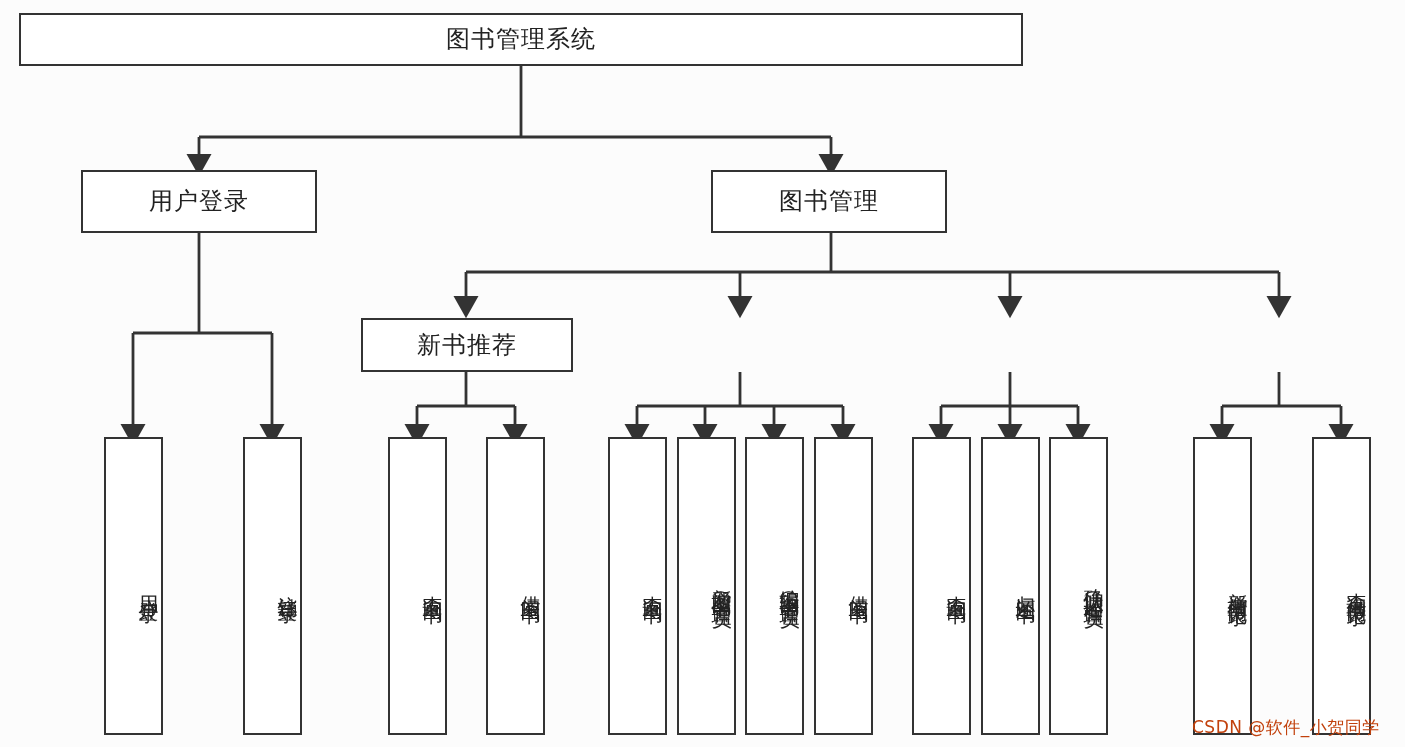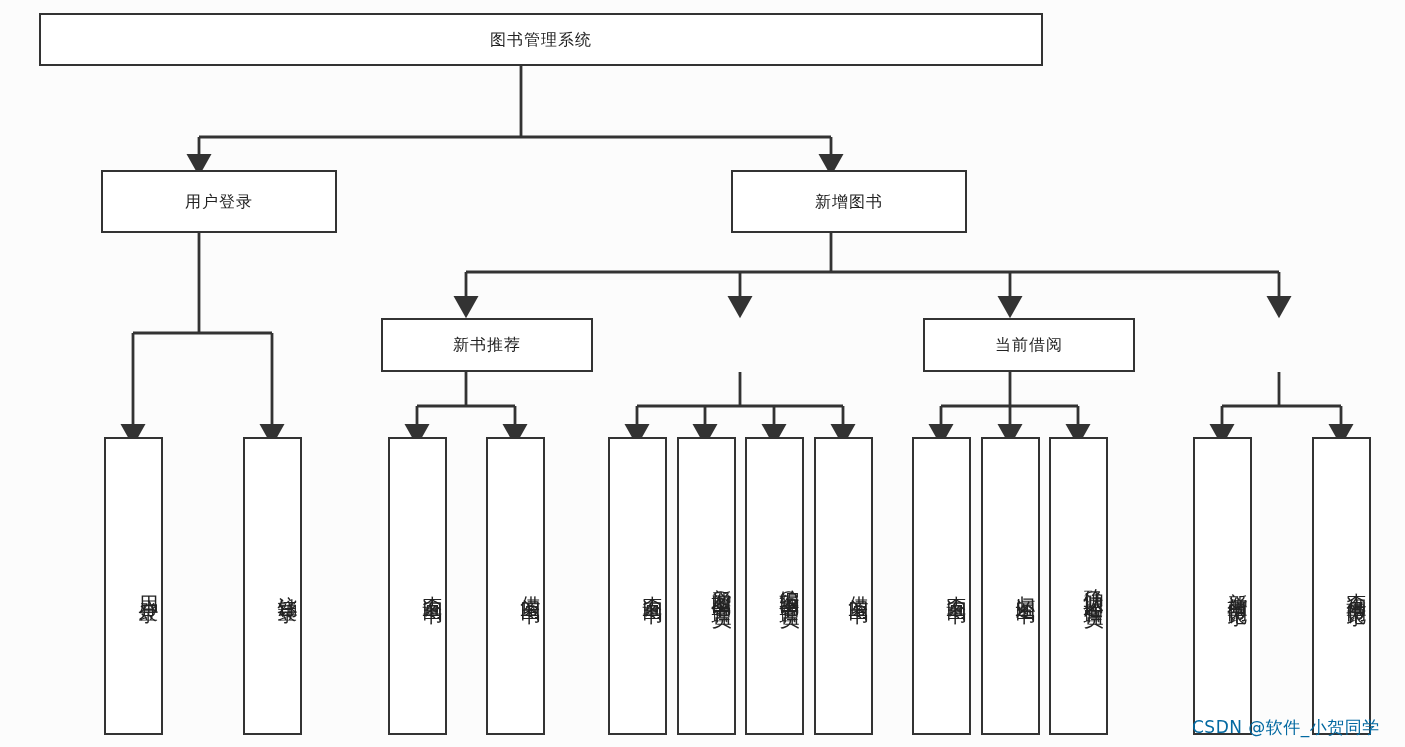--- a/index.html
+++ b/index.html
@@ -28,45 +28,44 @@
     position: absolute;
     box-sizing: border-box;
     background: #ffffff;
     border: 2.5px solid #333333;
     display: flex;
     align-items: center;
     justify-content: center;
     color: #222222;
   }
   .node.horiz {
-    font-size: 16px;
+    font-size: 24px;
     letter-spacing: 1px;
     line-height: 1.2;
-    margin-left: 20px;
   }
   .node.vert {
     writing-mode: vertical-rl;
     text-orientation: upright;
     font-size: 20px;
     letter-spacing: 3px;
     line-height: 1.25;
     padding-top: 6px;
     padding-bottom: 6px;
     align-items: flex-start;
     justify-content: center;
   }
   .node.vert .vlabel {
     writing-mode: vertical-rl;
     text-orientation: upright;
     white-space: nowrap;
   }
   .watermark {
     position: absolute;
     font-size: 17px;
-    color: #0369a1;
+    color: #c2410c;
     letter-spacing: 0.5px;
     white-space: nowrap;
     font-family: "DejaVu Sans", "Liberation Sans", sans-serif;
   }
 </style>
 </head>
 <body>
 
 <div id="canvas">
 
@@ -121,28 +120,25 @@
   </svg>
 
   <div class="node horiz" style="left:19px; top:13px; width:1004px; height:53px;">
     <span>图书管理系统</span>
   </div>
 
   <div class="node horiz" style="left:81px; top:170px; width:236px; height:63px;">
     <span>用户登录</span>
   </div>
   <div class="node horiz" style="left:711px; top:170px; width:236px; height:63px;">
-    <span>新增图书</span>
+    <span>图书管理</span>
   </div>
 
   <div class="node horiz" style="left:361px; top:318px; width:212px; height:54px;">
     <span>新书推荐</span>
-  </div>
-  <div class="node horiz" style="left:903px; top:318px; width:212px; height:54px;">
-    <span>当前借阅</span>
   </div>
 
   <div class="node vert" style="left:104px; top:437px; width:59px; height:298px;">
     <span class="vlabel">用户登录</span>
   </div>
   <div class="node vert" style="left:243px; top:437px; width:59px; height:298px;">
     <span class="vlabel">注销登录</span>
   </div>
 
   <div class="node vert" style="left:388px; top:437px; width:59px; height:298px;">

